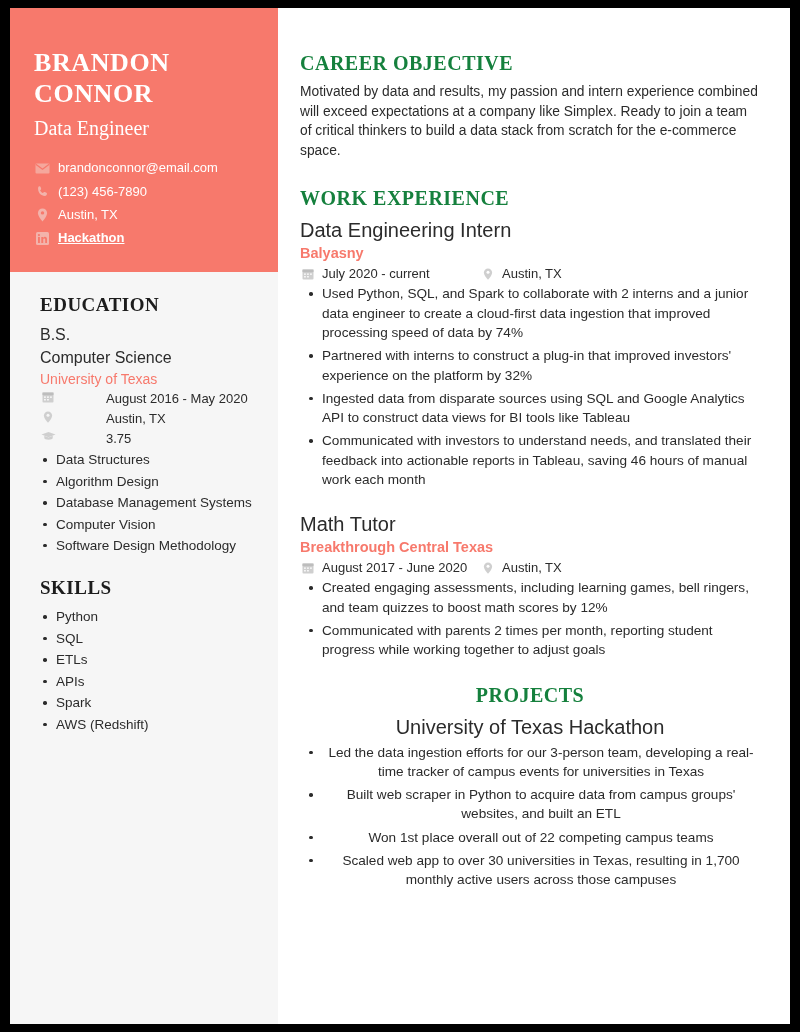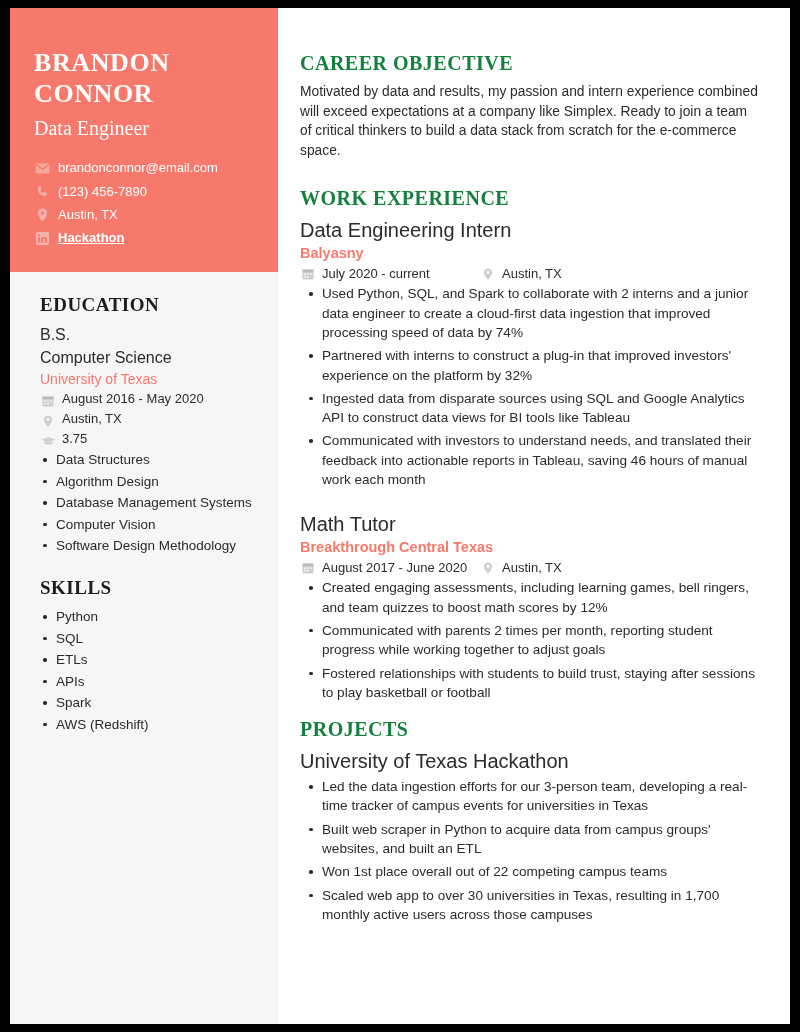--- a/index.html
+++ b/index.html
@@ -103,25 +103,26 @@
 
   .edu-school {
     font-size: 14px;
     color: #f7796c;
     line-height: 1.5;
     margin-bottom: 1px;
   }
 
   .meta-row {
     display: flex;
-    align-items: flex-end;
+    align-items: flex-start;
     font-size: 13px;
     color: #2b2b2b;
     line-height: 1.2;
     margin-bottom: 4px;
+    gap: 44px;
   }
 
   .m-icon {
     width: 16px;
     flex: 0 0 16px;
     margin-right: 6px;
     display: flex;
     align-items: center;
     justify-content: center;
   }
@@ -209,21 +210,21 @@
   .entry ul.bullets li {
     font-size: 13.6px;
     padding-left: 22px;
     line-height: 1.42;
     margin-bottom: 4px;
   }
   .entry ul.bullets li::before { left: 9px; top: 8px; }
 
   .entry-spacer { height: 18px; }
 
-  #projects-section { margin-top: 16px; }
+  #projects-section { margin-top: 24px; text-align: center; }
 </style>
 </head>
 <body>
 
 <div id="page">
 
   <aside id="sidebar">
 
     <div id="identity-block">
       <div class="name-line">BRANDON</div>
@@ -410,21 +411,20 @@
                   <path d="M5 0.4C2.7.4.9 2.2.9 4.4c0 3 4.1 7.3 4.1 7.3s4.1-4.3 4.1-7.3C9.1 2.2 7.3.4 5 .4z" fill="#cfcfcf"></path>
                   <circle cx="5" cy="4.3" r="1.5" fill="#ffffff"></circle>
                 </svg>
             </span>
             <span>Austin, TX</span>
           </span>
         </div>
         <ul class="bullets">
           <li>Created engaging assessments, including learning games, bell ringers, and team quizzes to boost math scores by 12%</li>
           <li>Communicated with parents 2 times per month, reporting student progress while working together to adjust goals</li>
-          <li>Fostered relationships with students to build trust, staying after sessions to play basketball or football</li>
         </ul>
       </div>
     </section>
 
     <section id="projects-section">
       <h2 class="main-heading">PROJECTS</h2>
       <div class="entry">
         <div class="entry-title">University of Texas Hackathon</div>
         <ul class="bullets">
           <li>Led the data ingestion efforts for our 3-person team, developing a real-time tracker of campus events for universities in Texas</li>

